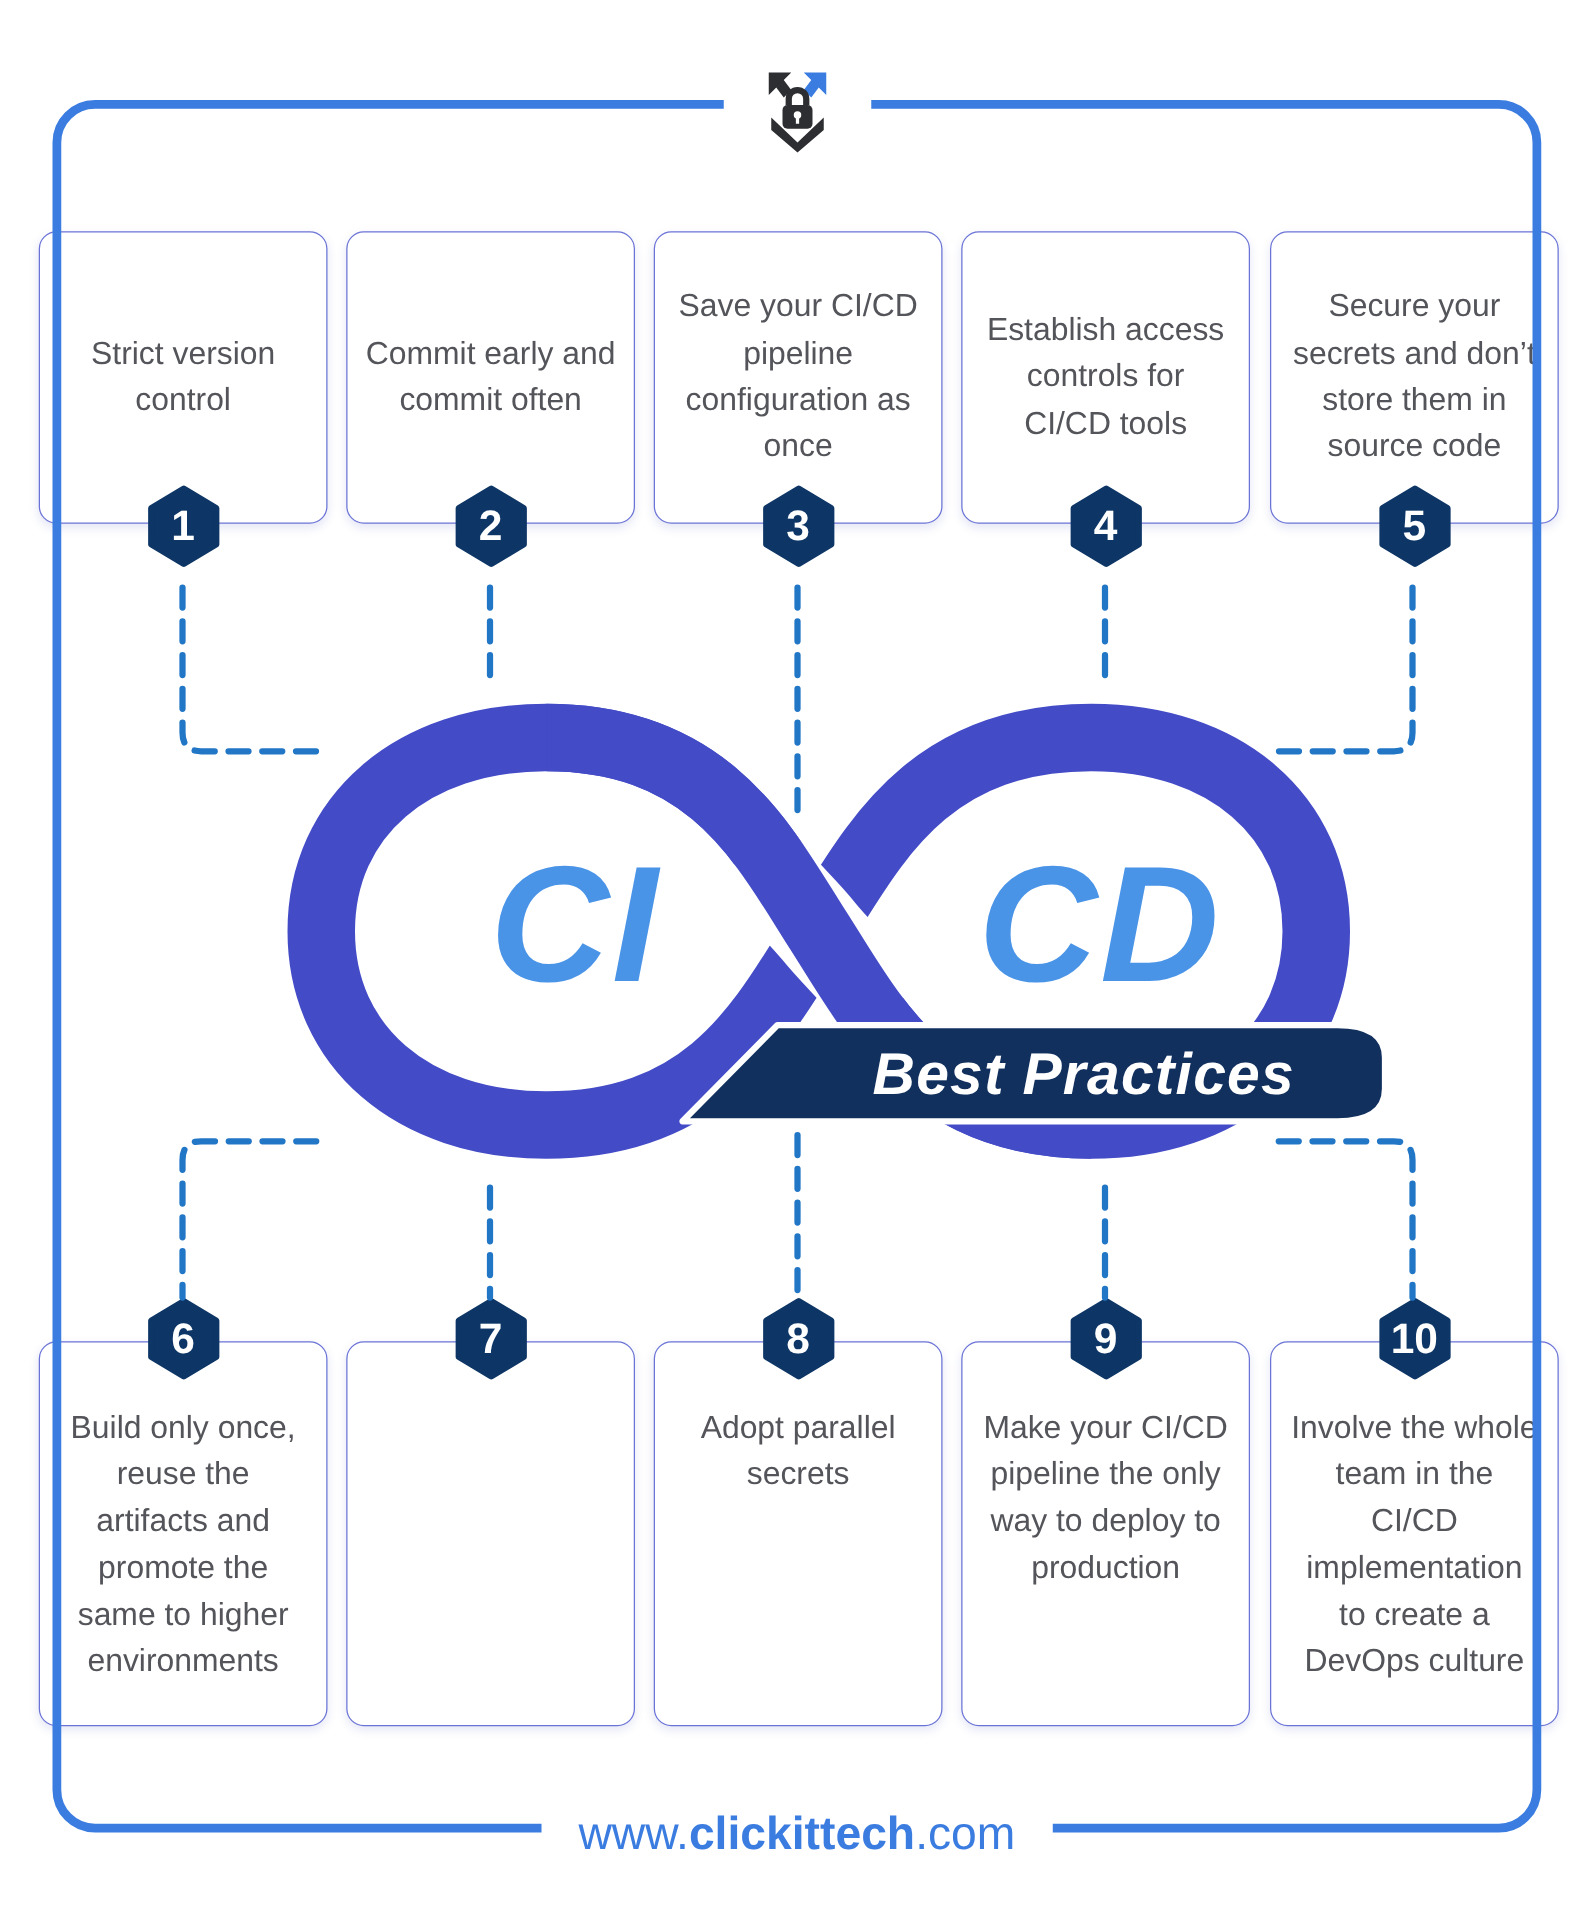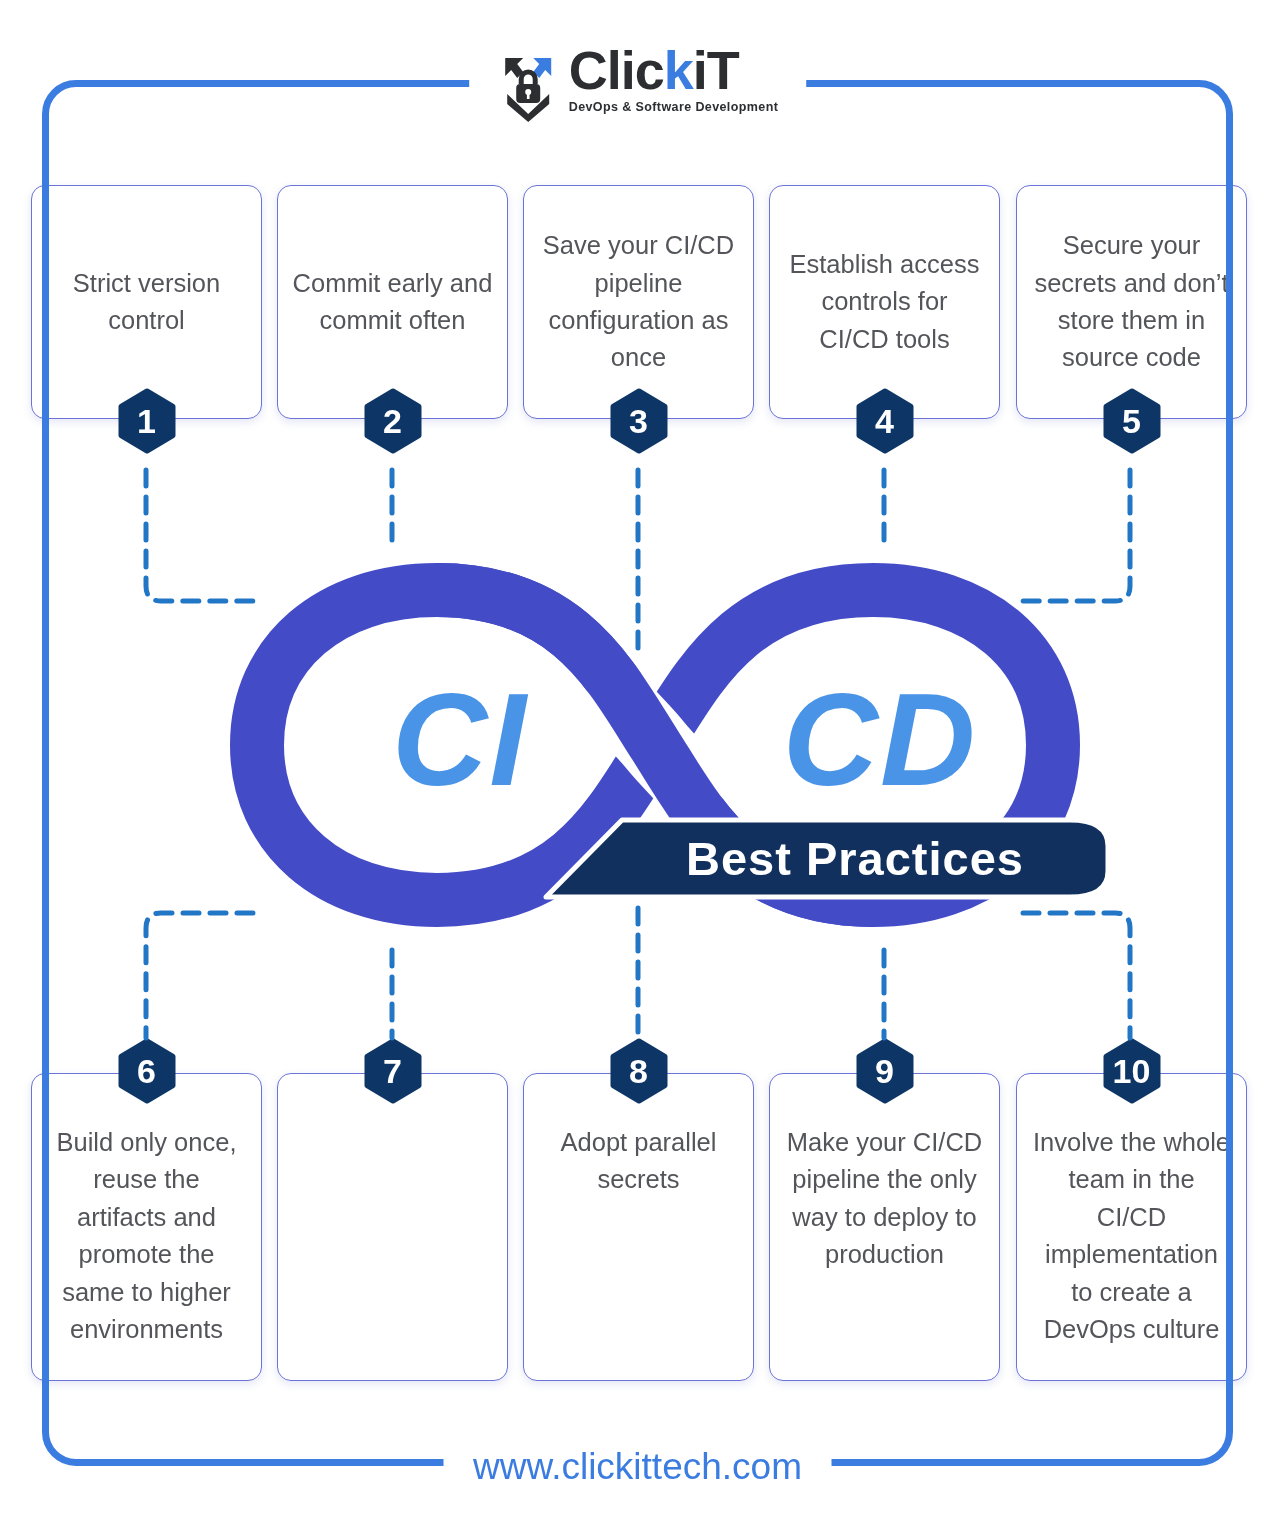--- a/index.html
+++ b/index.html
@@ -52,32 +52,32 @@
 
   .loop-label {
     position:absolute; top:668px; height:142px; width:220px; z-index:3;
     display:flex; align-items:center; justify-content:center;
     font-size:132px; font-weight:bold; font-style:italic; color:#4a94e8; letter-spacing:2px;
   }
   .ci-label { left:350px; }
   .cd-label { left:770px; }
 
   .banner-text {
-    position:absolute; left:560px; top:819px; width:548px; height:78px; z-index:3;
+    position:absolute; left:572px; top:819px; width:548px; height:78px; z-index:3;
     display:flex; align-items:center; justify-content:center; padding-left:42px; box-sizing:border-box;
-    color:#ffffff; font-size:47px; font-weight:bold; letter-spacing:1px;
+    color:#ffffff; font-size:47px; font-weight:bold; font-style:italic; letter-spacing:1px;
   }
 
   
   .site-wrap {
     position:absolute; top:1444px; left:50%; transform:translateX(-50%);
     z-index:6; background:#ffffff; padding:2px 30px 10px 30px;
     font-size:37px; color:#3a7ce0; white-space:nowrap;
   }
-  .site-wrap .bold { font-weight:normal; }
+  .site-wrap .bold { font-weight:bold; }
 </style>
 </head>
 <body>
 
 <div id="stage">
 
   <svg class="gfx" width="1275" height="1536" viewBox="0 0 1275 1536">
     <g stroke="#2276c6" stroke-width="5" fill="none" stroke-linecap="round" stroke-dasharray="16 11">
       <path d="M 146 470 V 586 Q 146 601 161 601 H 253"></path>
       <path d="M 392 470 V 545"></path>
@@ -207,21 +207,17 @@
 
       <path d="M 8 24 L 8 6 L 26 6 L 20 12 L 26 20 L 20 26 L 14 18 Z" fill="#2d2e31"></path>
 
       <path d="M 54 24 L 54 6 L 36 6 L 42 12 L 36 20 L 42 26 L 48 18 Z" fill="#3a7ce0"></path>
 
       <path d="M 24 32 V 27 a 7 7 0 0 1 14 0 V 32" fill="none" stroke="#2d2e31" stroke-width="5"></path>
       <rect x="19" y="32" width="24" height="19" rx="4" fill="#2d2e31"></rect>
       <circle cx="31" cy="40" r="3" fill="#ffffff"></circle>
       <rect x="29.7" y="41" width="2.6" height="6" fill="#ffffff"></rect>
     </svg>
-    <div>
-      <div class="brand-name"><span>Clic</span><span class="accent">k</span><span>iT</span></div>
-      <div class="tagline">DevOps &amp; Software Development</div>
-    </div>
   </div>
 
   <div class="site-wrap"><span>www.</span><span class="bold">clickittech</span><span>.com</span></div>
 
 </div>
 
 </body></html>

